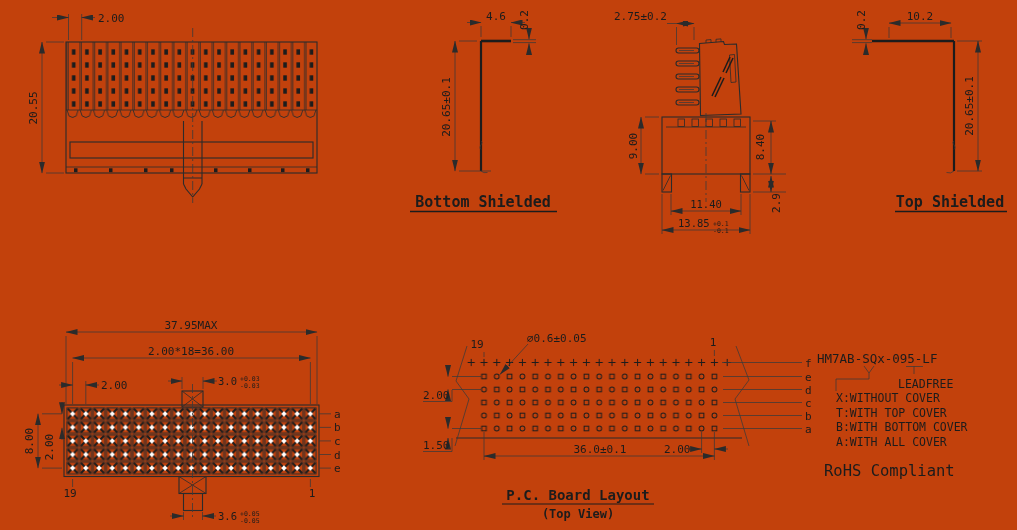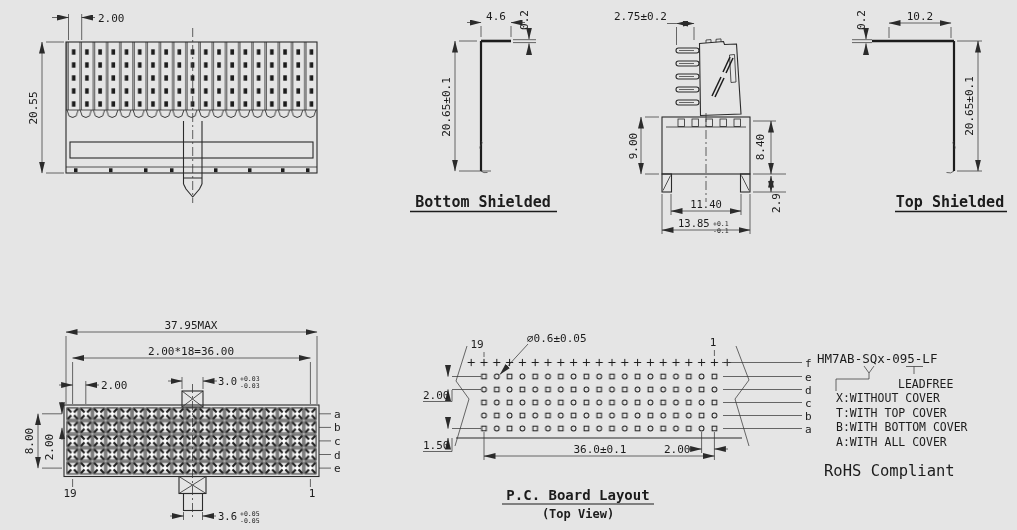--- a/index.html
+++ b/index.html
@@ -1,16 +1,16 @@
 <!DOCTYPE html>
 <html><head>
 <meta charset="utf-8">
 <style>
   html,body{margin:0;padding:0;background:#ffffff;}
-  .canvas{position:relative;width:1017px;height:530px;background:#e5e5e5;overflow:hidden;}
+  .canvas{position:relative;width:1017px;height:530px;background:#c2410c;overflow:hidden;}
   svg{display:block;}
   svg text{font-family:"DejaVu Sans Mono","Liberation Mono",monospace;fill:#1c1c1c;}
   .t  {font-size:11px;}
   .tm {font-size:10.5px;}
   .ts {font-size:6.5px;}
   .tl {font-size:15px;font-weight:bold;}
   .tt {font-size:14px;font-weight:bold;}
   .tt2{font-size:12px;font-weight:bold;}
   .tp {font-size:12.5px;}
   .to {font-size:11.5px;}

